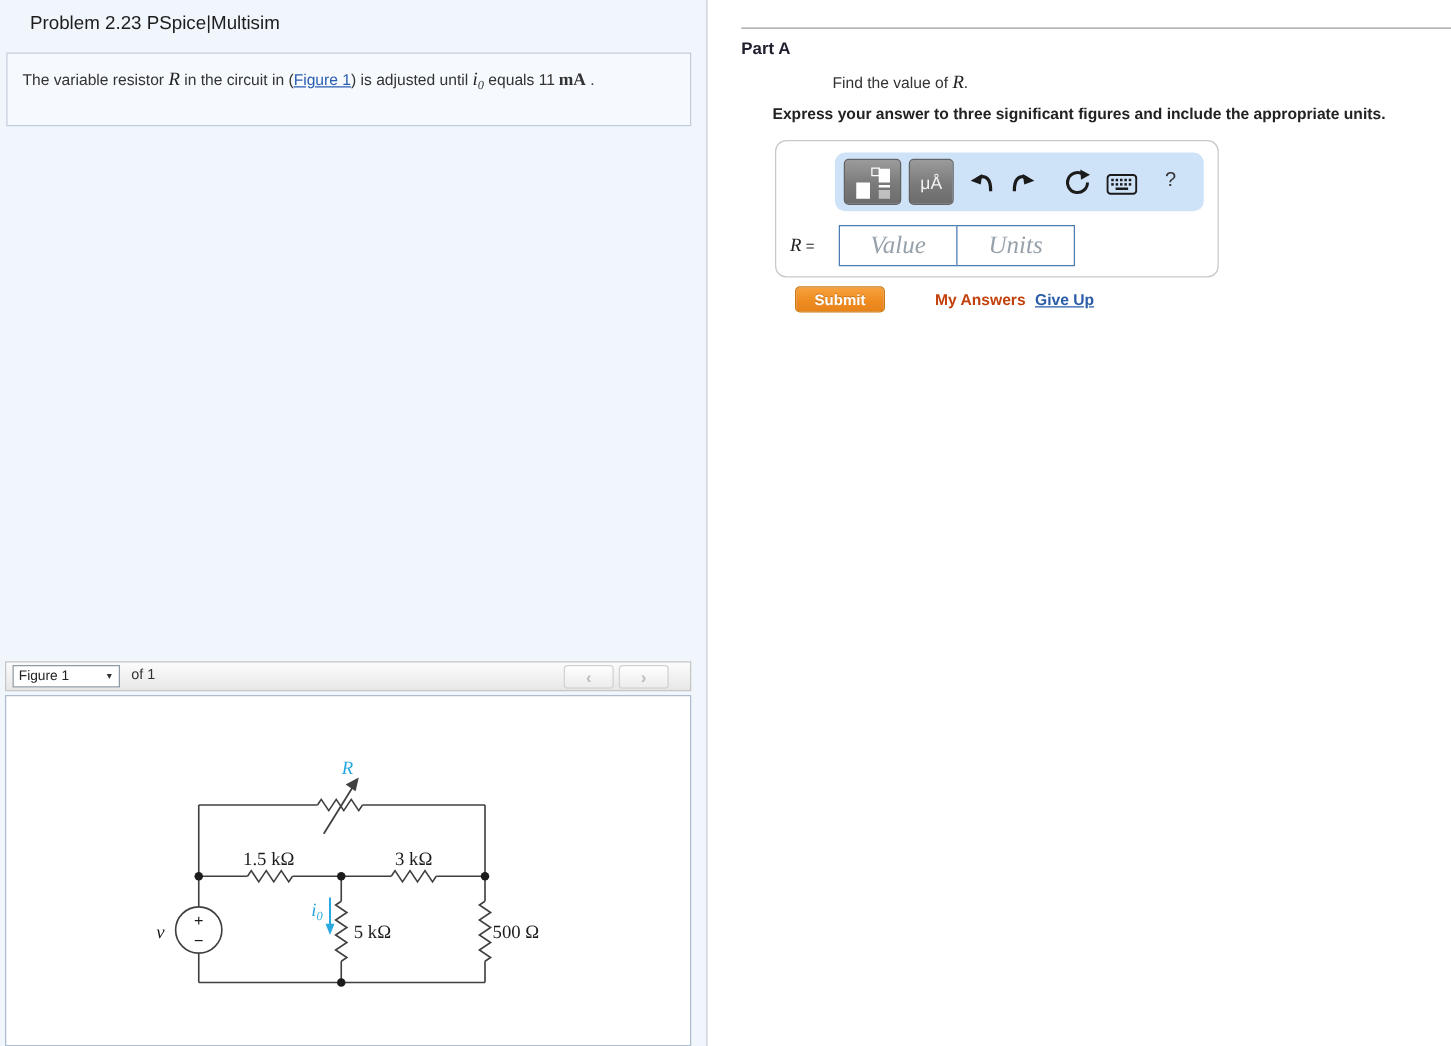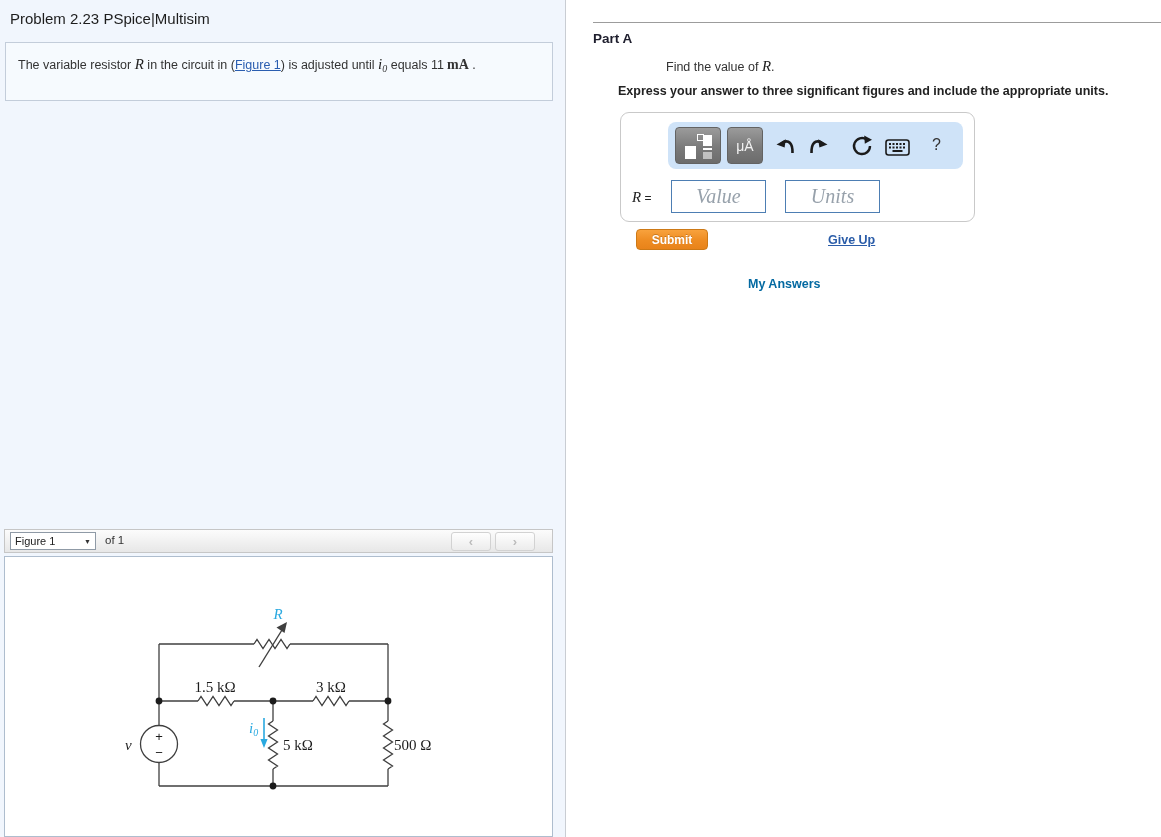--- a/index.html
+++ b/index.html
@@ -2,21 +2,21 @@
 <html><head>
 <meta charset="utf-8">
 <style>
   * { margin:0; padding:0; box-sizing:border-box; }
   html,body { width:1161px; height:837px; background:#fff; font-family:"Liberation Sans",sans-serif; overflow:hidden; }
   #stage { position:relative; width:1161px; height:837px; background:#fff; }
 
   
   .left-panel { position:absolute; left:0; top:0; width:566px; height:837px;
     background:#f1f6fd; border-right:1px solid #c9cdd3; }
-  .page-title { position:absolute; left:10px; top:10px; font-size:15px; color:#1d1d1d; }
+  .page-title { position:absolute; left:24px; top:10px; font-size:15px; color:#1d1d1d; }
   .problem-box { position:absolute; left:5px; top:42px; width:548px; height:59px;
     background:#f6fafe; border:1px solid #c3cdda; }
   .problem-text { position:absolute; left:12px; top:11px; width:525px;
     font-size:12.5px; color:#333; line-height:20px; }
   .mvar { font-family:"Liberation Serif",serif; font-style:italic; font-size:15px; color:#222; }
   .msub { font-family:"Liberation Serif",serif; font-style:italic; font-size:10px; vertical-align:-3px; }
   .munit { font-family:"Liberation Serif",serif; font-weight:bold; font-size:14px; margin-left:3px; }
   .fig-link { color:#2a5db0; text-decoration:underline; cursor:pointer; }
 
   
@@ -67,27 +67,27 @@
   .tb-icon { position:absolute; cursor:pointer; }
   .tb-help { position:absolute; left:264px; top:14px; font-size:16px; color:#333; cursor:pointer; }
 
   .ans-label { position:absolute; left:11px; top:76px; font-size:12px; color:#222; }
   .ans-label .mvar { font-size:15px; }
   .ans-input { position:absolute; top:67px; width:95px; height:33px; border:1px solid #4d7eb3;
     background:#fff; text-align:center; font-family:"Liberation Serif",serif; font-style:italic;
     font-size:20px; color:#333; outline:none; }
   .ans-input::placeholder { color:#97a1ab; font-family:"Liberation Serif",serif; font-style:italic; }
   .ans-input.value { left:50px; }
-  .ans-input.units { left:164px; }
+  .ans-input.units { left:144px; }
 
   .submit-btn { position:absolute; left:620px; top:229px; width:72px; height:21px;
     background:linear-gradient(#f8a23d,#ee8c22 55%,#e8831a); border:1px solid #cd7916; border-radius:4px;
     color:#fff; font-size:12px; font-weight:bold; font-family:"Liberation Sans",sans-serif;
     text-shadow:0 -1px 0 rgba(120,60,0,.35); cursor:pointer;margin-left:16px; }
-  .my-answers { position:absolute; left:748px; top:233px; font-size:12.5px; font-weight:bold; color:#0369a1;margin-top:44px; }
+  .my-answers { position:absolute; left:748px; top:233px; font-size:12.5px; font-weight:bold; color:#c2410c; }
   .give-up { position:absolute; left:828px; top:233px; font-size:12.5px; font-weight:bold;
     color:#2a5ca8; text-decoration:underline; cursor:pointer; }
 </style>
 </head>
 <body>
 
 <div id="stage">
 
   <div class="left-panel">
     <div class="page-title">Problem 2.23 PSpice|Multisim</div>

